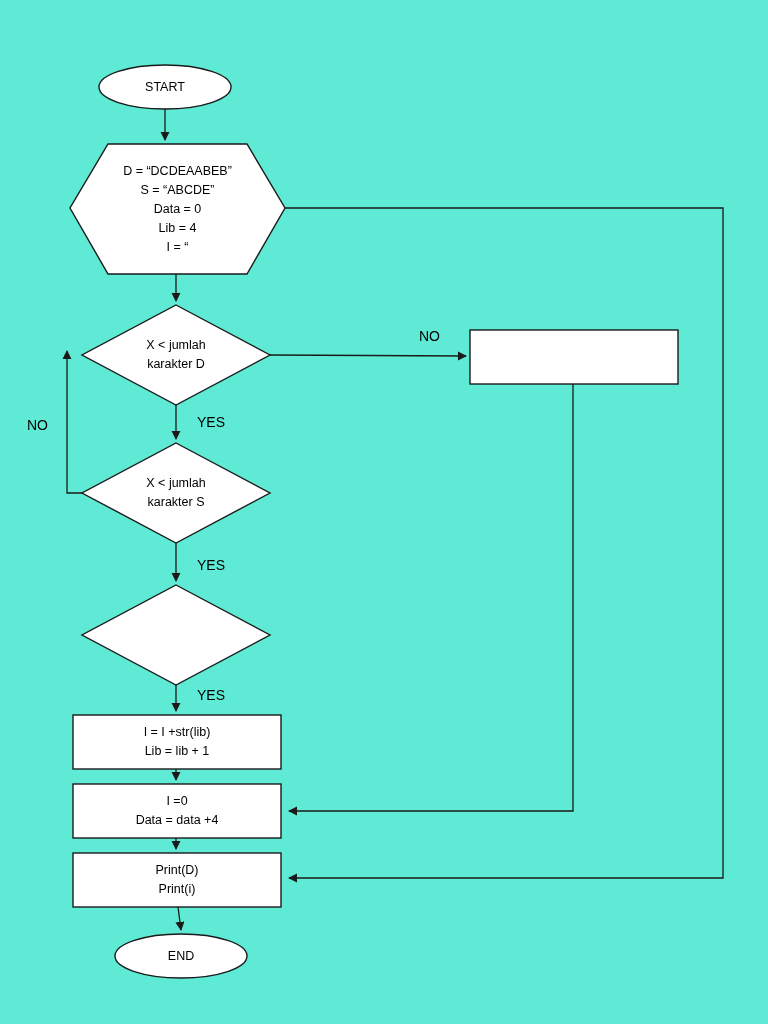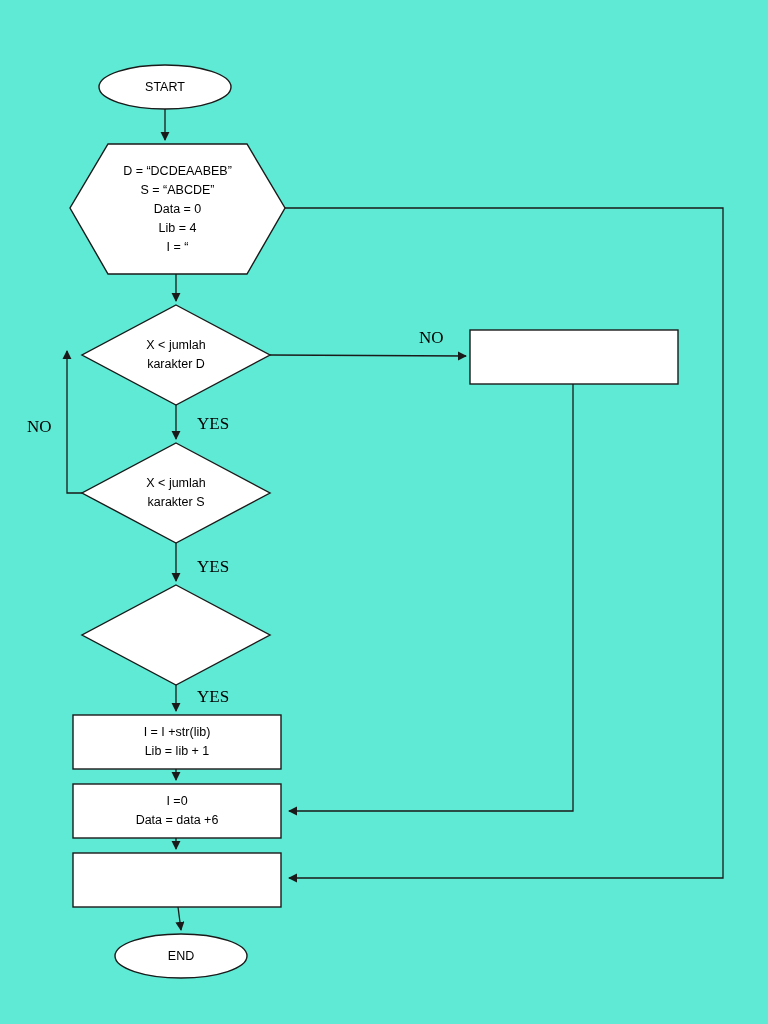--- a/index.html
+++ b/index.html
@@ -36,22 +36,22 @@
     text-align: center;
     font-family: "Liberation Sans", sans-serif;
     font-size: 12.5px;
     line-height: 19px;
     color: #000000;
     pointer-events: none;
     white-space: nowrap;
   }
   .edge-label {
     position: absolute;
-    font-family: Liberation Serif, serif;
-    font-size: 17px;
+    font-family: Liberation Sans, sans-serif;
+    font-size: 14px;
     color: #000000;
     white-space: nowrap;
   }
 </style>
 </head>
 <body>
 
 <div id="flowchart-canvas">
 
   <svg id="flow-svg" viewBox="0 0 768 1024" xmlns="http://www.w3.org/2000/svg">
@@ -136,23 +136,27 @@
 
 
 
   <div class="node-text" style="left:73px; top:715px; width:208px; height:54px;">
     <span>I = I +str(lib)</span>
     <span>Lib = lib + 1</span>
   </div>
 
   <div class="node-text" style="left:73px; top:784px; width:208px; height:54px;">
     <span>I =0</span>
-    <span>Data = data +6</span>
+    <span>Data = data +4</span>
   </div>
 
+  <div class="node-text" style="left:73px; top:853px; width:208px; height:54px;">
+    <span>Print(D)</span>
+    <span>Print(i)</span>
+  </div>
 
   <div class="node-text" style="left:115px; top:934px; width:132px; height:44px;">
     <span>END</span>
   </div>
 
   <div class="edge-label" style="left:419px; top:328px;">NO</div>
 
   <div class="edge-label" style="left:197px; top:414px;">YES</div>
 
   <div class="edge-label" style="left:27px; top:417px;">NO</div>

